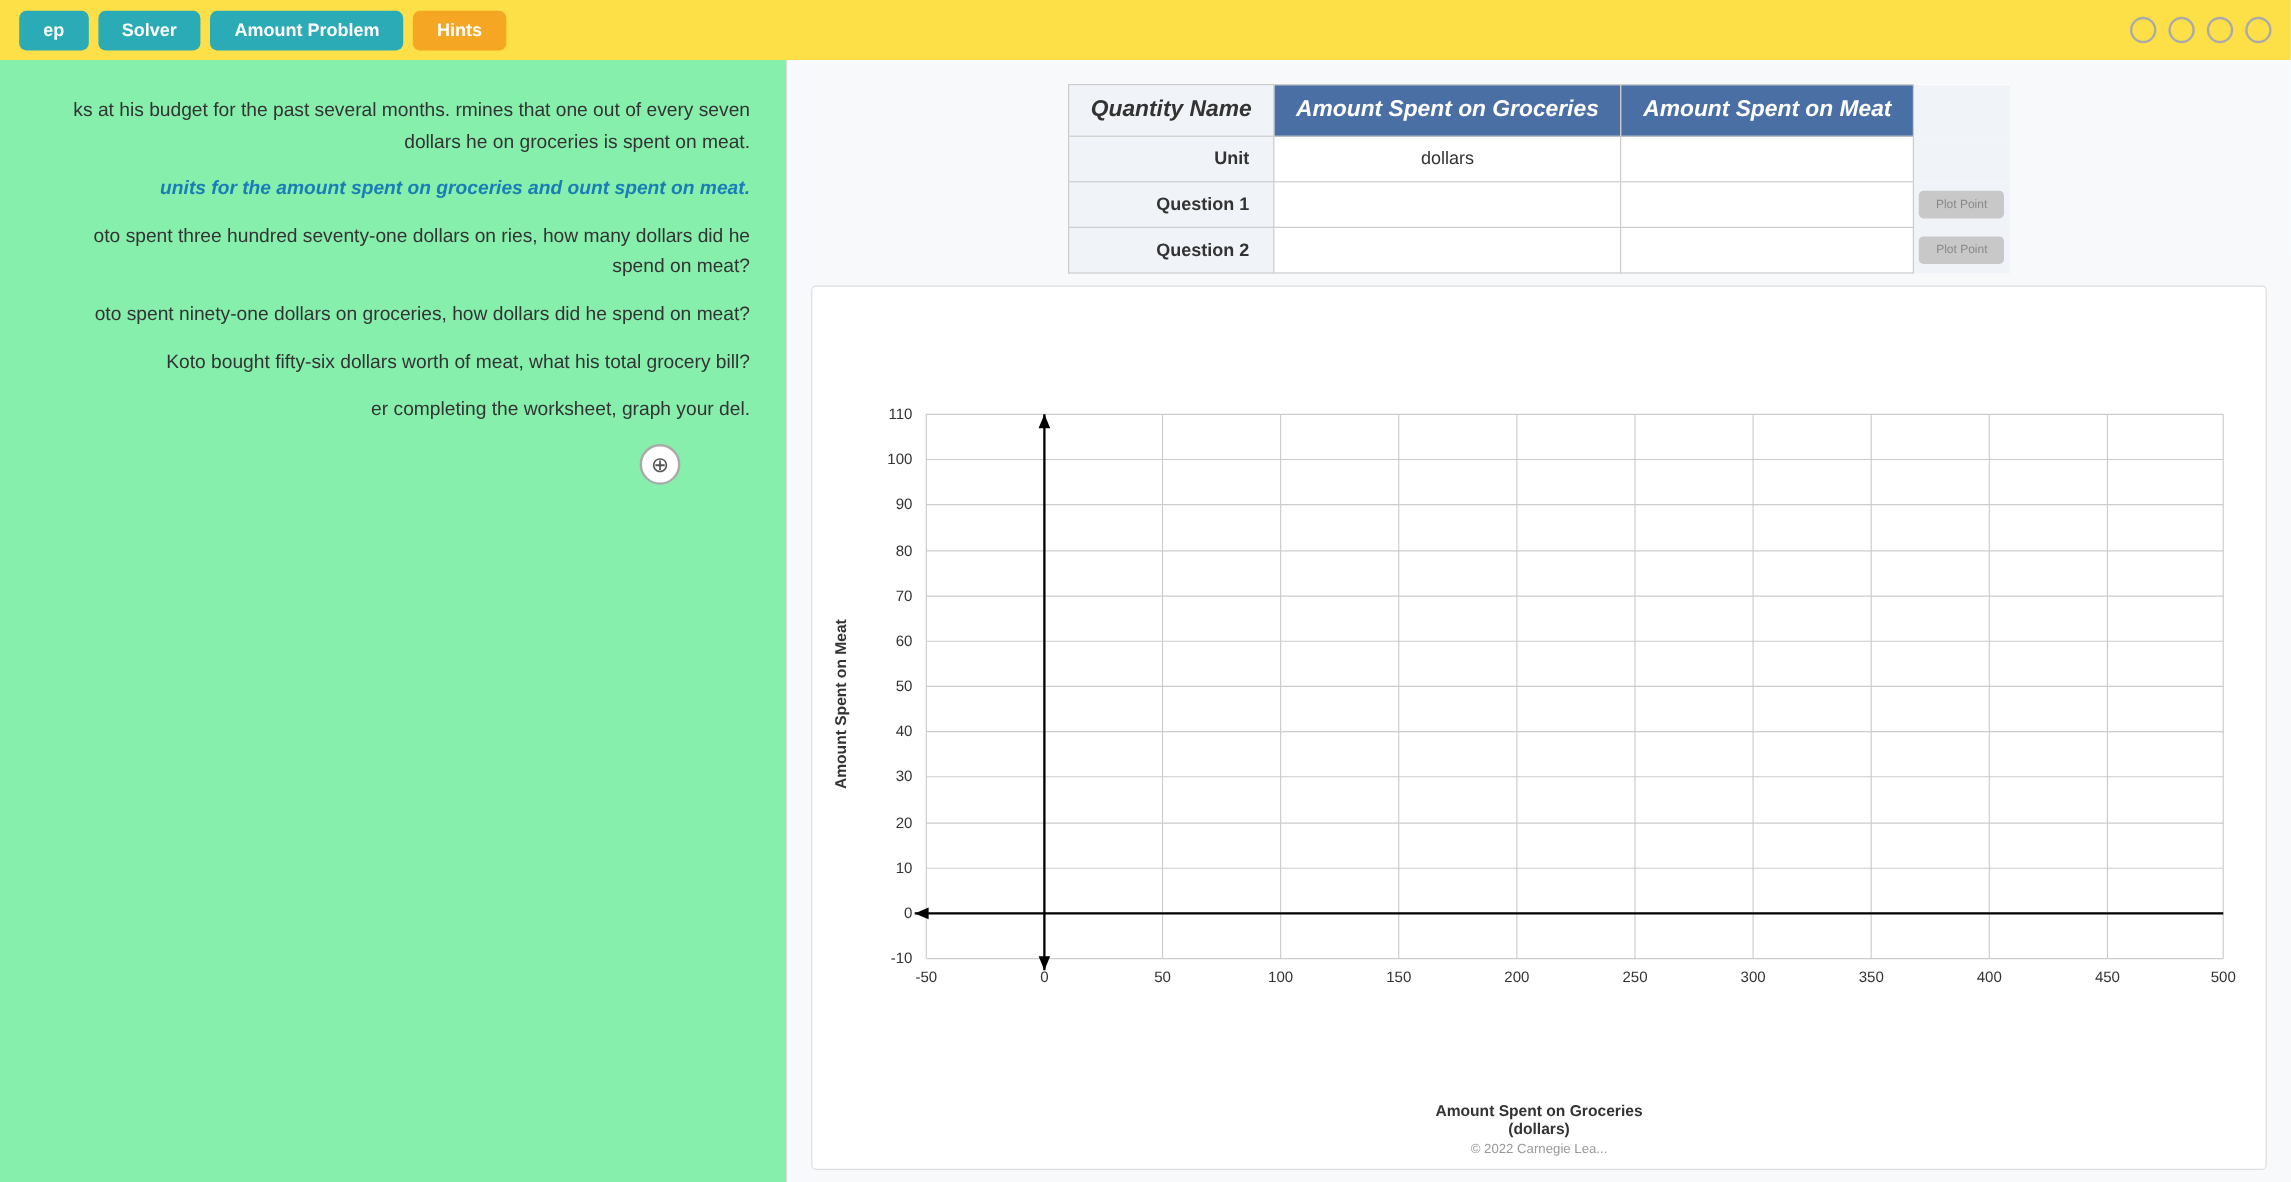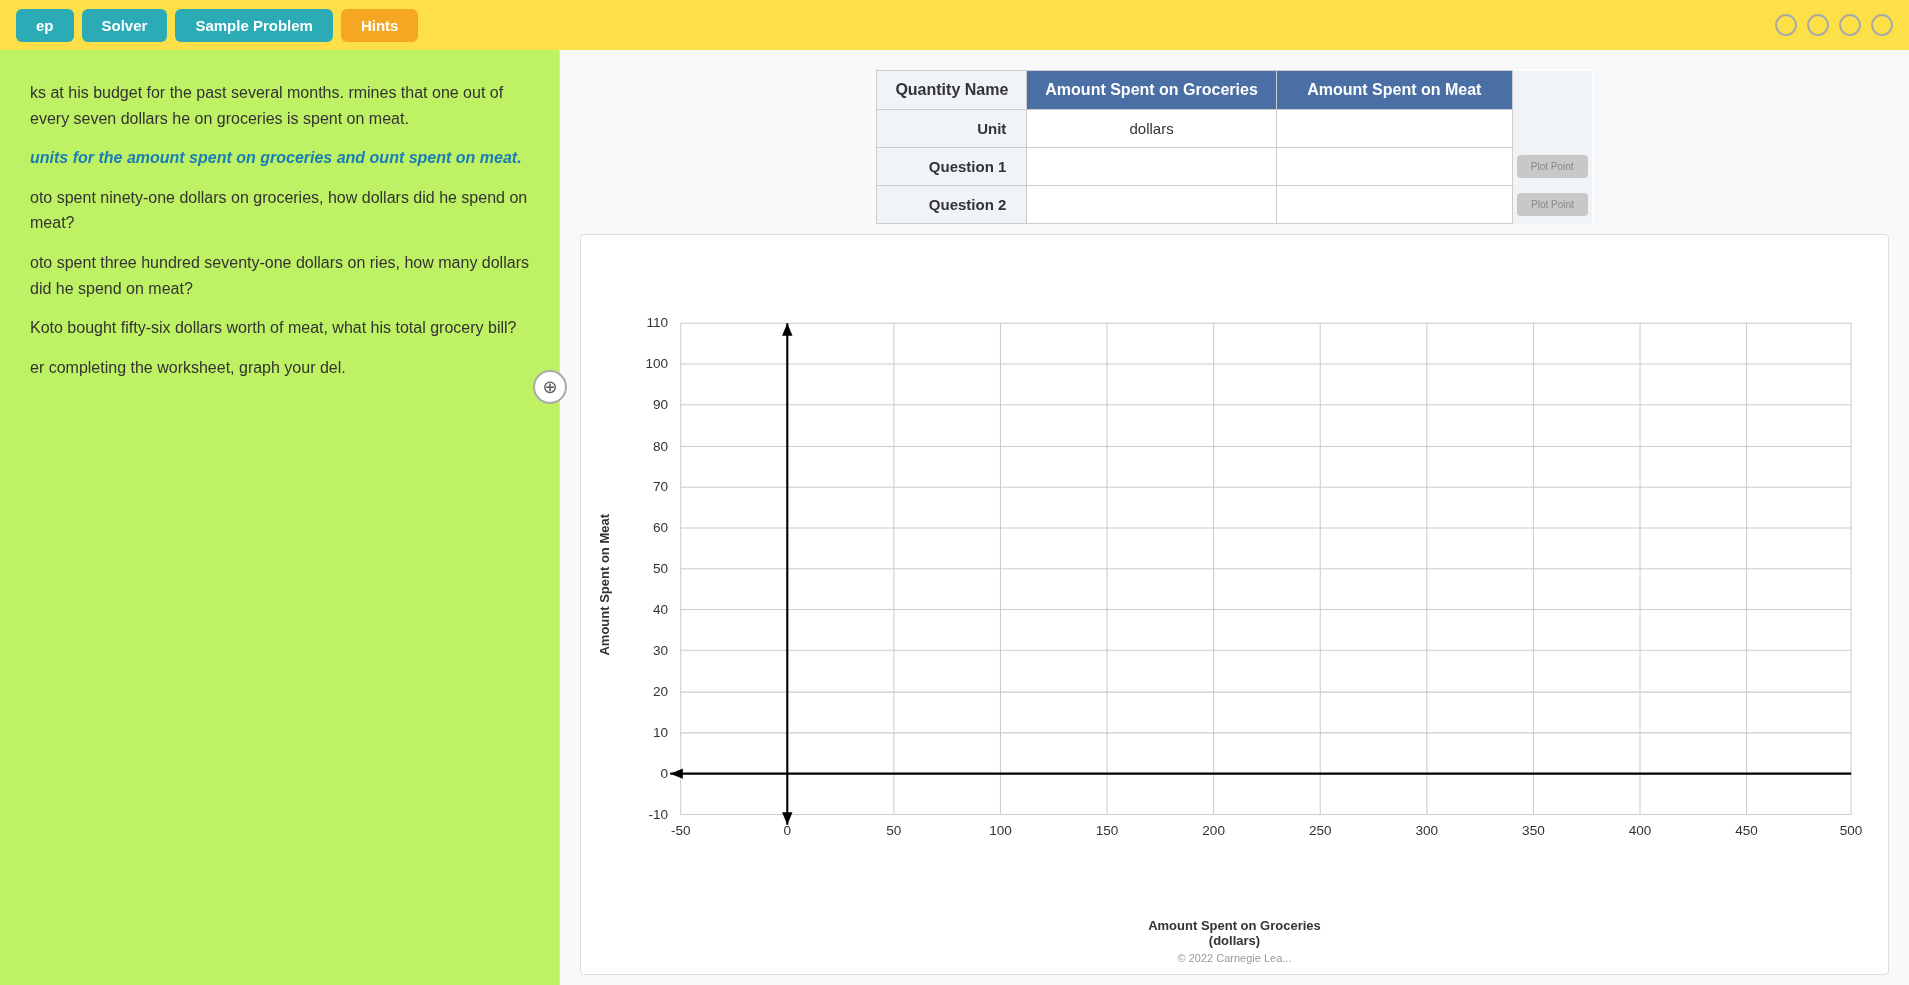--- a/index.html
+++ b/index.html
@@ -49,25 +49,26 @@
 
     
     .main-content {
       display: flex;
       width: 100%;
       height: calc(985px - 50px);
     }
 
     
     .left-panel {
-      width: 560px;
+      width: 656px;
       padding: 30px 30px 20px 30px;
-      background: #bef264;
+      background: #86efac;
       overflow-y: auto;
       border-right: 1px solid #ddd;
+      text-align: right;
     }
     .left-panel p {
       font-size: 16px;
       color: #333;
       line-height: 1.6;
       margin-bottom: 14px;
     }
     .left-panel .bold-teal {
       color: #1a7db5;
       font-weight: bold;
@@ -113,21 +114,22 @@
     .data-table th, .data-table td {
       border: 1px solid #ccc;
       padding: 10px 18px;
       text-align: center;
       font-size: 15px;
     }
     .data-table thead th {
       background: #4a6fa5;
       color: white;
       font-weight: bold;
-      font-size: 16px;
+      font-size: 19px;
+      font-style: italic;
     }
     .data-table .qty-name-cell {
       background: #f0f4f8;
       font-weight: bold;
       color: #333;
       text-align: right;
       padding-right: 20px;
     }
     .data-table .unit-row td {
       font-size: 15px;
@@ -207,37 +209,37 @@
       text-align: center;
       margin-top: 4px;
     }
   </style>
 </head>
 <body>
 
 <div class="top-bar">
   <button class="nav-btn nav-btn-teal">ep</button>
   <button class="nav-btn nav-btn-teal">Solver</button>
-  <button class="nav-btn nav-btn-teal">Sample Problem</button>
+  <button class="nav-btn nav-btn-teal">Amount Problem</button>
   <button class="nav-btn nav-btn-orange">Hints</button>
   <div class="circles-area">
     <div class="circle-indicator"></div>
     <div class="circle-indicator"></div>
     <div class="circle-indicator"></div>
     <div class="circle-indicator"></div>
   </div>
 </div>
 
 <div class="main-content">
 
   <div class="left-panel">
     <p>ks at his budget for the past several months. rmines that one out of every seven dollars he on groceries is spent on meat.</p>
     <p class="bold-teal">units for the amount spent on groceries and ount spent on meat.</p>
+    <p>oto spent three hundred seventy-one dollars on ries, how many dollars did he spend on meat?</p>
     <p>oto spent ninety-one dollars on groceries, how dollars did he spend on meat?</p>
-    <p>oto spent three hundred seventy-one dollars on ries, how many dollars did he spend on meat?</p>
     <p>Koto bought fifty-six dollars worth of meat, what his total grocery bill?</p>
     <p>er completing the worksheet, graph your del.</p>
   </div>
 
   <button class="expand-btn">⊕</button>
 
   <div class="right-panel">
 
     <div class="table-wrapper">
       <table class="data-table">

